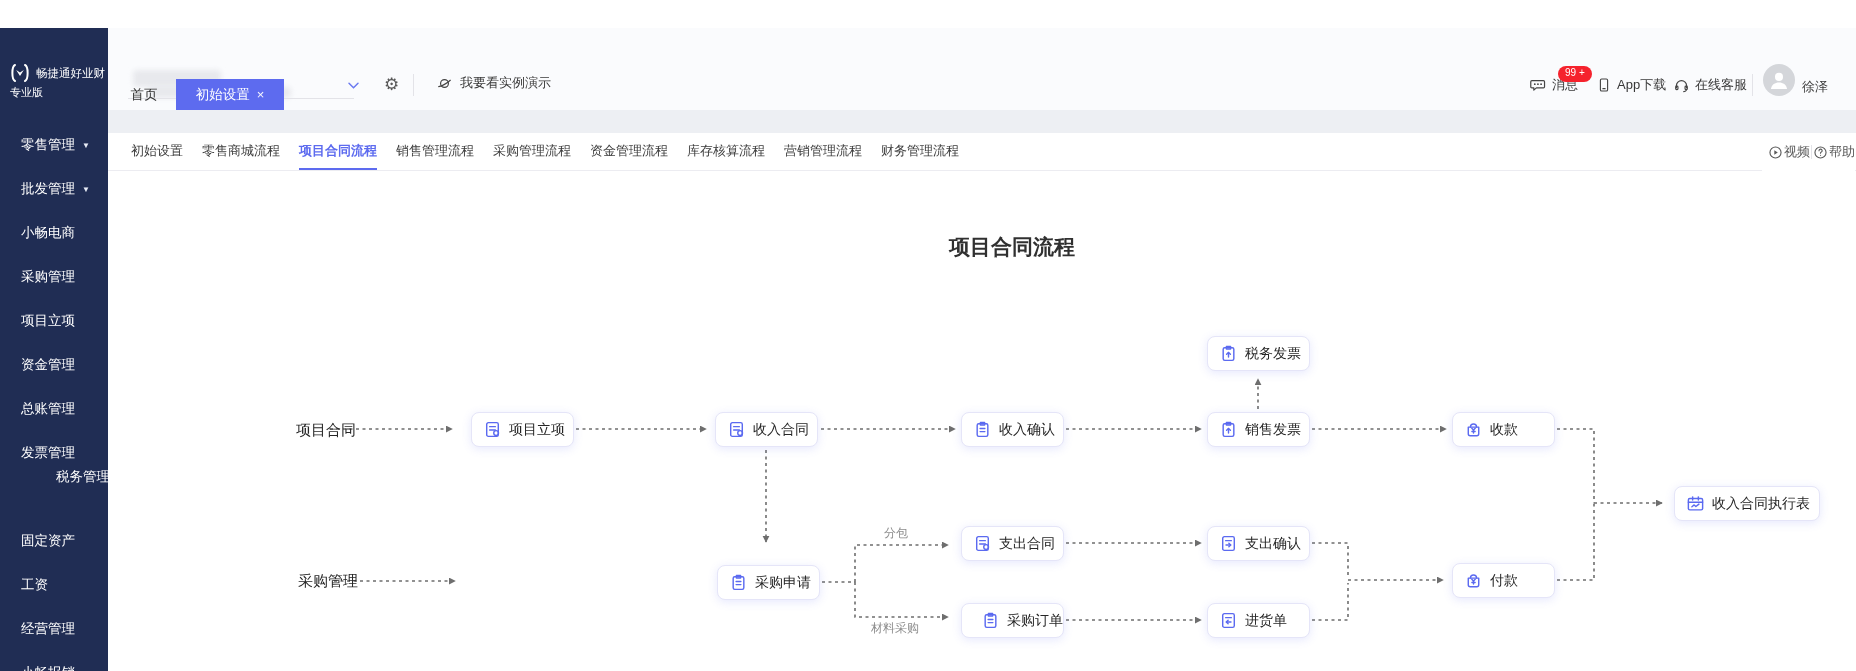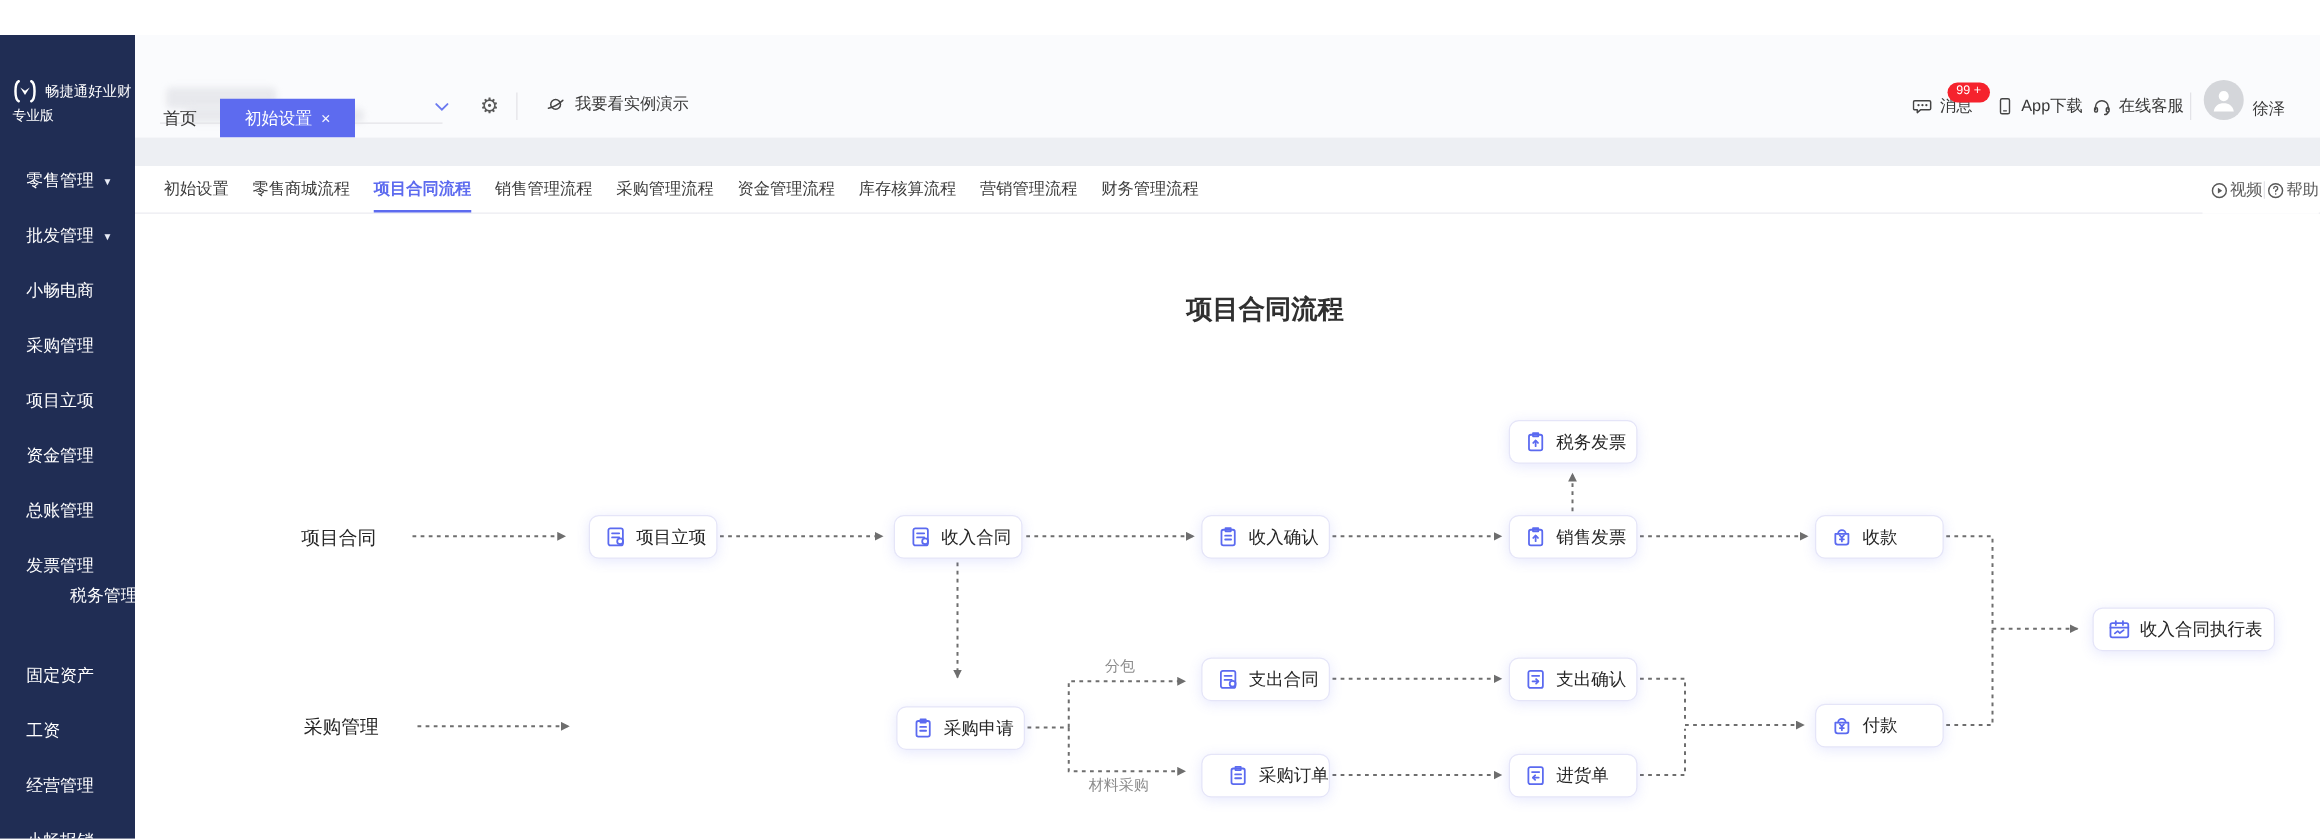--- a/index.html
+++ b/index.html
@@ -45,21 +45,21 @@
     gap:19px; padding-left:23px; border-bottom:1px solid #ececf1; background:#fff; }
   .ftab { height:100%; display:flex; align-items:center; font-size:13px; color:#3d3d3d;
     cursor:pointer; border-bottom:2px solid transparent; white-space:nowrap; }
   .ftab.active { color:var(--accent); border-bottom-color:var(--accent); font-weight:bold; }
   #flow-aux { position:absolute; right:1px; top:133px; height:38px; display:flex; align-items:center;
     gap:1px; color:#595959; font-size:13px; background:#fff; padding-left:6px; }
 
   #diagram-title { left:900px; top:233px; width:224px; text-align:center; font-size:21px;
     font-weight:bold; color:#303030; }
 
-  .row-label { position:absolute; width:70px; text-align:left; font-size:15px; color:#262626; }
+  .row-label { position:absolute; width:70px; text-align:right; font-size:15px; color:#262626;margin-left:45px; }
   .edge-label { position:absolute; font-size:12px; color:#8c8c8c; white-space:nowrap; }
 
   .node { position:absolute; width:103px; height:35px; background:#fff; border:1px solid #e5e5f8;
     border-radius:8px; box-shadow:0 2px 10px rgba(99,110,240,.16); display:flex; align-items:center;
     gap:7px; padding-left:11px; font-size:14px; color:#262626; cursor:pointer; white-space:nowrap; }
   .node .nicon { color:var(--iconblue); display:flex; }
 
   #edges { left:0; top:0; width:1856px; height:671px; pointer-events:none; }
 </style>
 </head>

